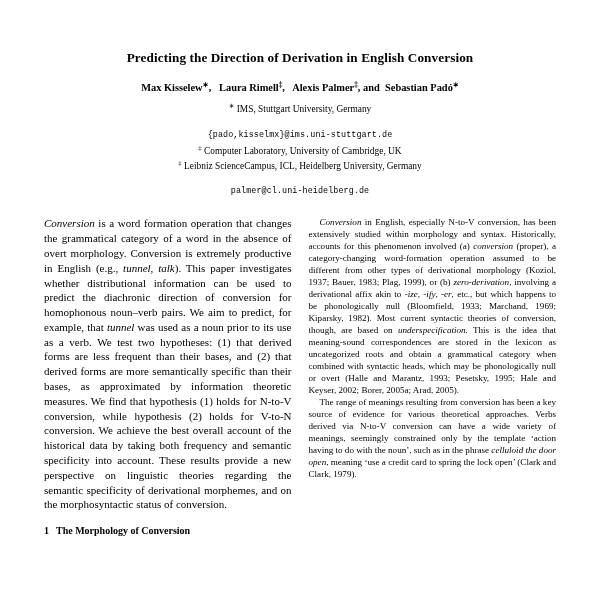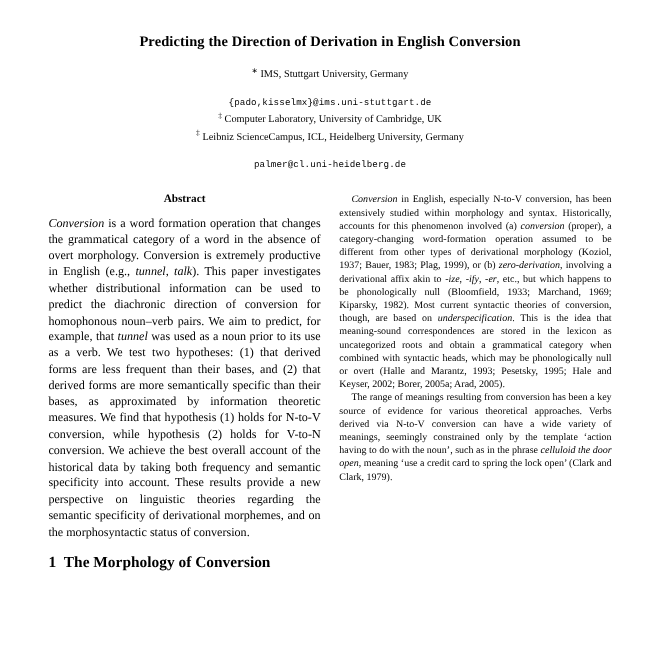--- a/index.html
+++ b/index.html
@@ -12,21 +12,21 @@
     height: 600px;
     font-family: "Liberation Serif", serif;
     color: #000000;
     overflow: hidden;
   }
   .page {
     width: 600px;
     height: 600px;
     position: relative;
     box-sizing: border-box;
-    padding: 30px 44px 0 44px;
+    padding: 50px 44px 0 44px;
   }
   .title {
     text-align: center;
     font-size: 13.2px;
     font-weight: bold;
     letter-spacing: 0.1px;
     margin: 0 0 14px 0;
   }
   .authors {
     text-align: center;
@@ -71,21 +71,21 @@
     text-align: justify;
   }
   .section-head {
     text-align: center;
     font-weight: bold;
     font-size: 10.2px;
     margin: 0 0 7px 0;
   }
   .numbered-head {
     font-weight: bold;
-    font-size: 14px;
+    font-size: 10px;
     margin: 12px 0 0 0;
     text-align: left;
   }
   .numbered-head .num {
     margin-right: 7px;
   }
   p {
     margin: 0;
     text-indent: 11px;
   }
@@ -102,20 +102,26 @@
   }
   i { }
 </style>
 </head>
 <body>
 
 <div class="page">
 
   <div class="title">Predicting the Direction of Derivation in English Conversion</div>
 
+  <div class="authors">
+    <span>Max Kisselew</span><span class="sup">∗</span>,&nbsp;&nbsp;
+    <span>Laura Rimell</span><span class="sup">‡</span>,&nbsp;&nbsp;
+    <span>Alexis Palmer</span><span class="sup">‡</span>, and&nbsp;
+    <span>Sebastian Padó</span><span class="sup">∗</span>
+  </div>
 
   <div class="affil">
     <span class="sup">∗</span>
     <span>IMS, Stuttgart University, Germany</span>
   </div>
   <div class="mono mono-line">{pado,kisselmx}@ims.uni-stuttgart.de</div>
 
   <div class="affil">
     <span class="sup">‡</span>
     <span>Computer Laboratory, University of Cambridge, UK</span>
@@ -123,21 +129,20 @@
 
   <div class="affil">
     <span class="sup">‡</span>
     <span>Leibniz ScienceCampus, ICL, Heidelberg University, Germany</span>
   </div>
   <div class="mono mono-line">palmer@cl.uni-heidelberg.de</div>
 
   <div class="columns">
 
     <div class="col">
-      <div class="section-head">Abstract</div>
       <div class="abstract-body">
         <p class="first"><i>Conversion</i> is a word formation operation that changes the grammatical category of a word in the absence of overt morphology. Conversion is extremely productive in English (e.g., <i>tunnel</i>, <i>talk</i>). This paper investigates whether distributional information can be used to predict the diachronic direction of conversion for homophonous noun–verb pairs. We aim to predict, for example, that <i>tunnel</i> was used as a noun prior to its use as a verb. We test two hypotheses: (1) that derived forms are less frequent than their bases, and (2) that derived forms are more semantically specific than their bases, as approximated by information theoretic measures. We find that hypothesis (1) holds for N-to-V conversion, while hypothesis (2) holds for V-to-N conversion. We achieve the best overall account of the historical data by taking both frequency and semantic specificity into account. These results provide a new perspective on linguistic theories regarding the semantic specificity of derivational morphemes, and on the morphosyntactic status of conversion.</p>
       </div>
       <div class="numbered-head">
         <span class="num">1</span><span>The Morphology of Conversion</span>
       </div>
     </div>
 
     <div class="col">
       <p><i>Conversion</i> in English, especially N-to-V conversion, has been extensively studied within morphology and syntax. Historically, accounts for this phenomenon involved (a) <i>conversion</i> (proper), a category-changing word-formation operation assumed to be different from other types of derivational morphology (Koziol, 1937; Bauer, 1983; Plag, 1999), or (b) <i>zero-derivation</i>, involving a derivational affix akin to <i>-ize</i>, <i>-ify</i>, <i>-er</i>, etc., but which happens to be phonologically null (Bloomfield, 1933; Marchand, 1969; Kiparsky, 1982). Most current syntactic theories of conversion, though, are based on <i>underspecification</i>. This is the idea that meaning-sound correspondences are stored in the lexicon as uncategorized roots and obtain a grammatical category when combined with syntactic heads, which may be phonologically null or overt (Halle and Marantz, 1993; Pesetsky, 1995; Hale and Keyser, 2002; Borer, 2005a; Arad, 2005).</p>

